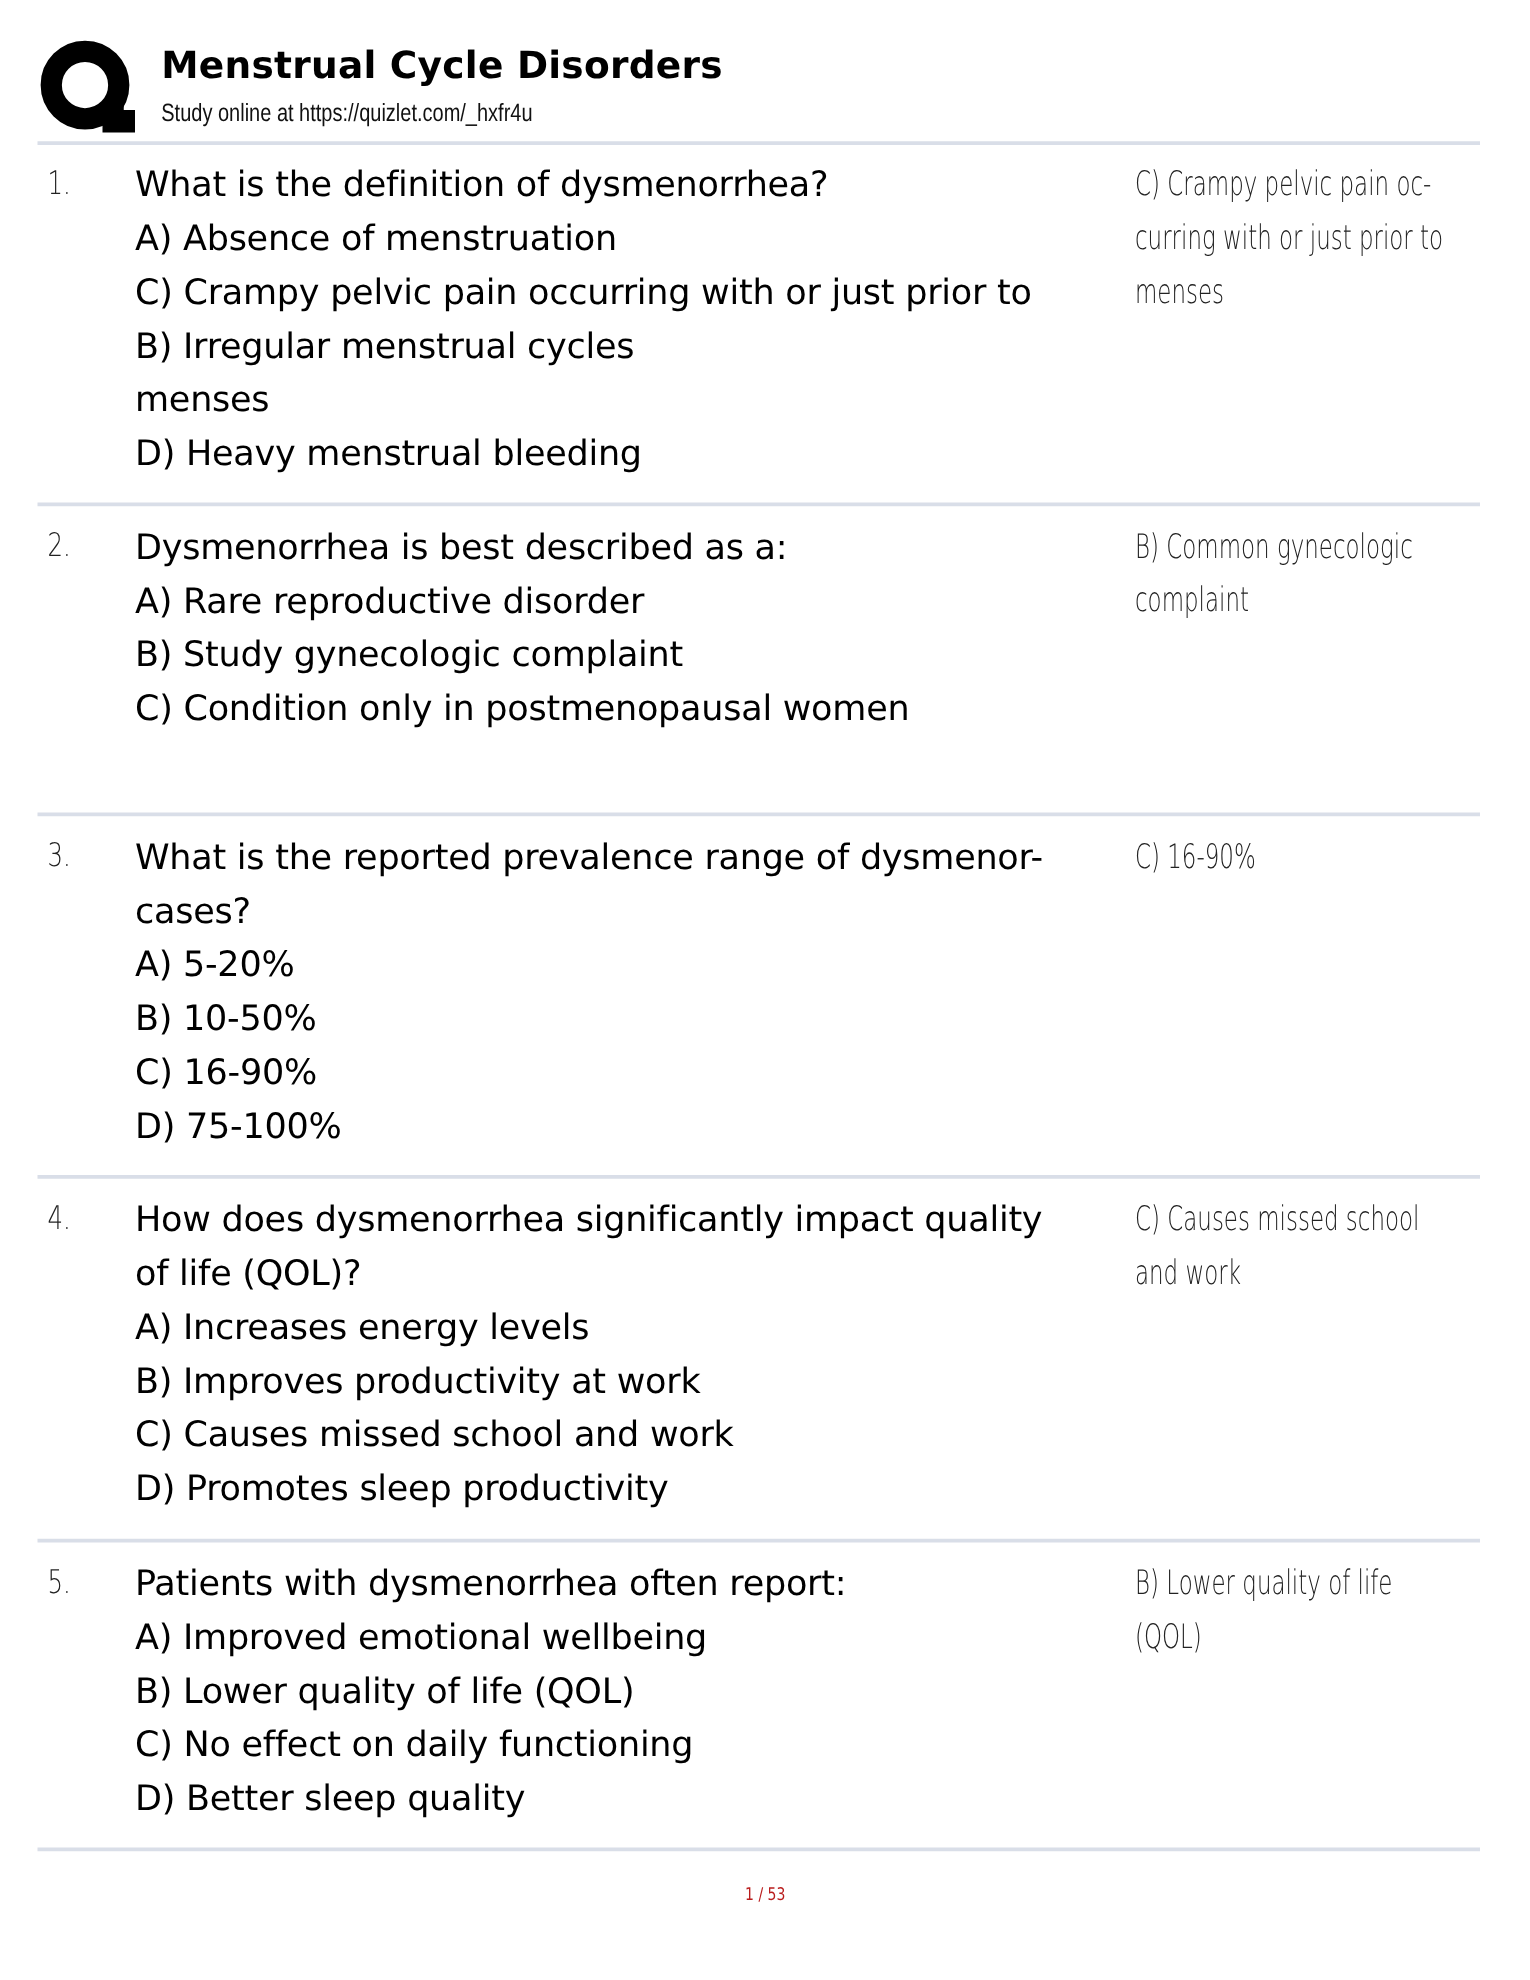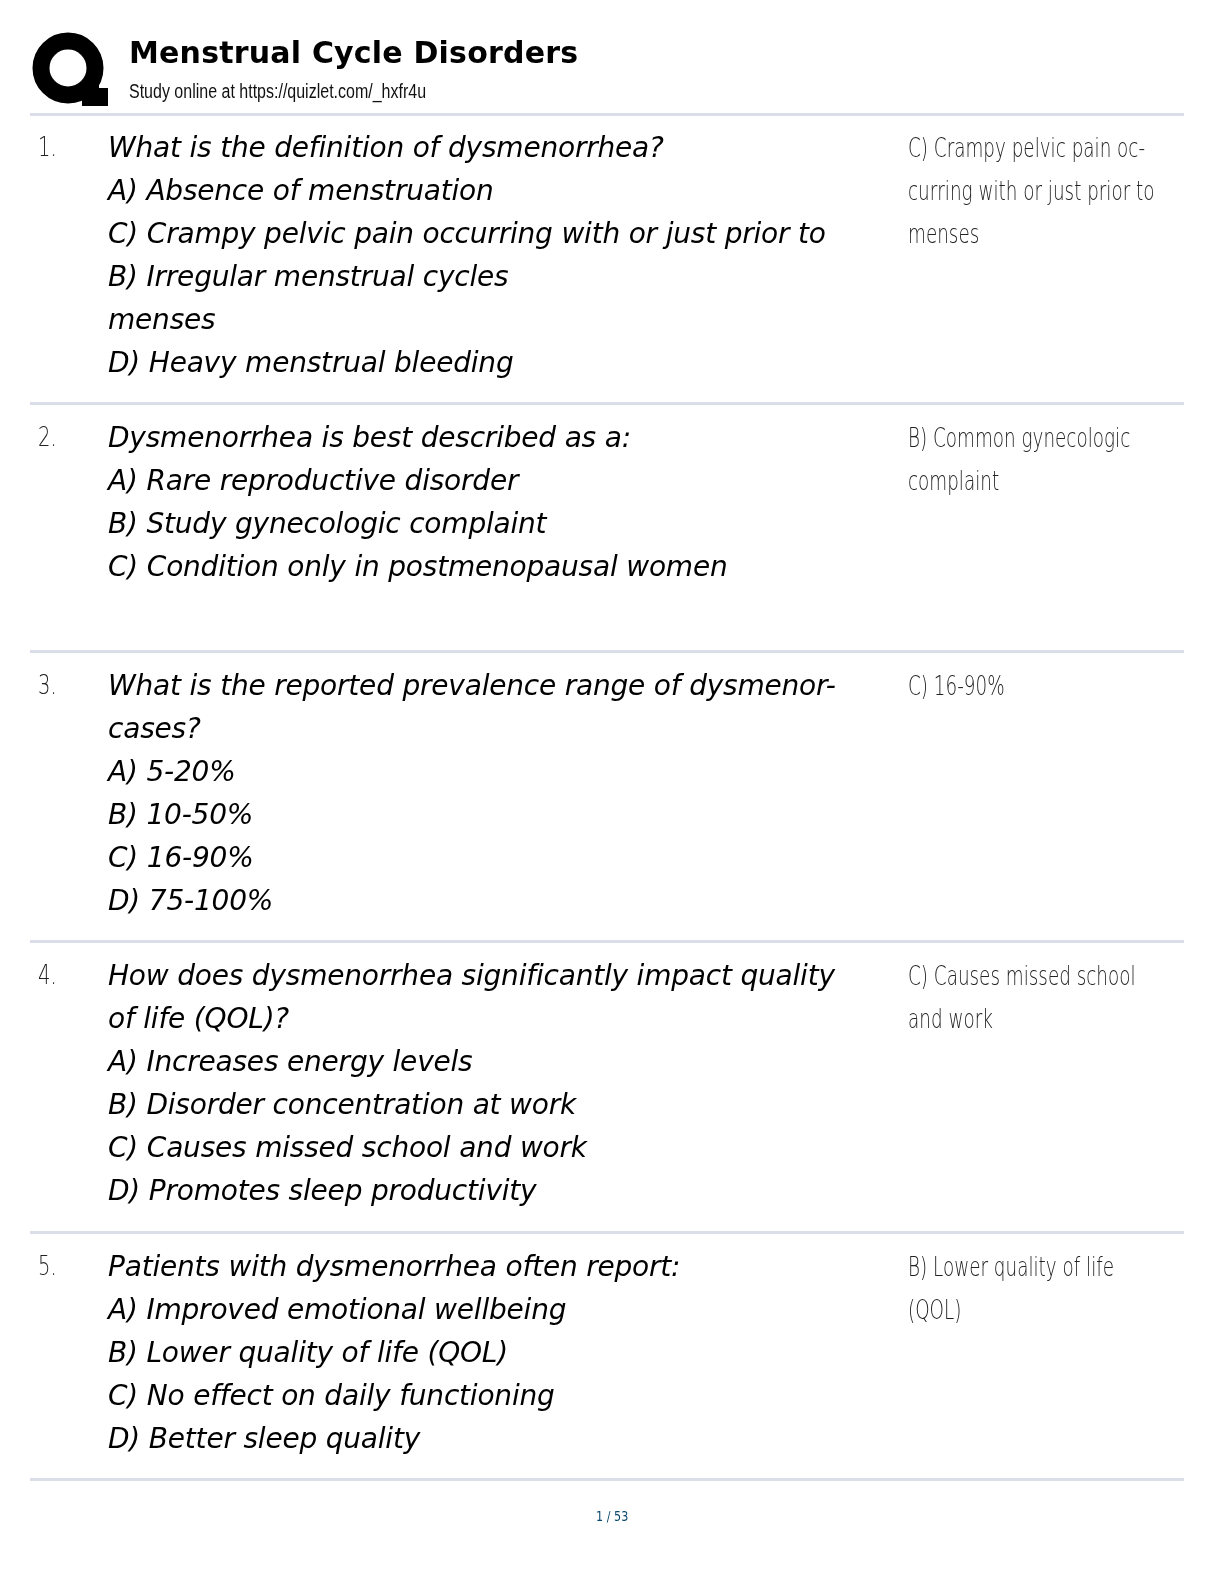--- a/index.html
+++ b/index.html
@@ -79,21 +79,20 @@
     left: 78px;
     top: 0;
     width: 790px;
     font-size: 28px;
     line-height: 43px;
     letter-spacing: -0.2px;
   }
   .qtext .line {
     display: block;
     white-space: nowrap;
-    font-style: italic;
   }
   .answer {
     position: absolute;
     left: 878px;
     top: 0;
     width: 340px;
     font-size: 27px;
     line-height: 43px;
     color: #222;
     transform: scaleX(0.68);
@@ -104,21 +103,21 @@
     display: block;
     white-space: nowrap;
   }
   .footer {
     position: absolute;
     top: 1508px;
     left: 0;
     width: 1224px;
     text-align: center;
     font-size: 14px;
-    color: #0c4a6e;
+    color: #b91c1c;
   }
   .footer span {
     display: inline-block;
     transform: scaleX(0.8);
   }
 </style>
 </head>
 <body>
 
 <div class="header">
@@ -186,21 +185,21 @@
 </div>
 
 <div class="divider" style="top:940px"></div>
 
 <div class="card" style="top:954px">
   <div class="num">4.</div>
   <div class="qtext">
     <span class="line">How does dysmenorrhea significantly impact quality</span>
     <span class="line">of life (QOL)?</span>
     <span class="line">A) Increases energy levels</span>
-    <span class="line">B) Disorder concentration at work</span>
+    <span class="line">B) Improves productivity at work</span>
     <span class="line">C) Causes missed school and work</span>
     <span class="line">D) Promotes sleep productivity</span>
   </div>
   <div class="answer">
     <span class="line">C) Causes missed school</span>
     <span class="line">and work</span>
   </div>
 </div>
 
 <div class="divider" style="top:1231px"></div>

